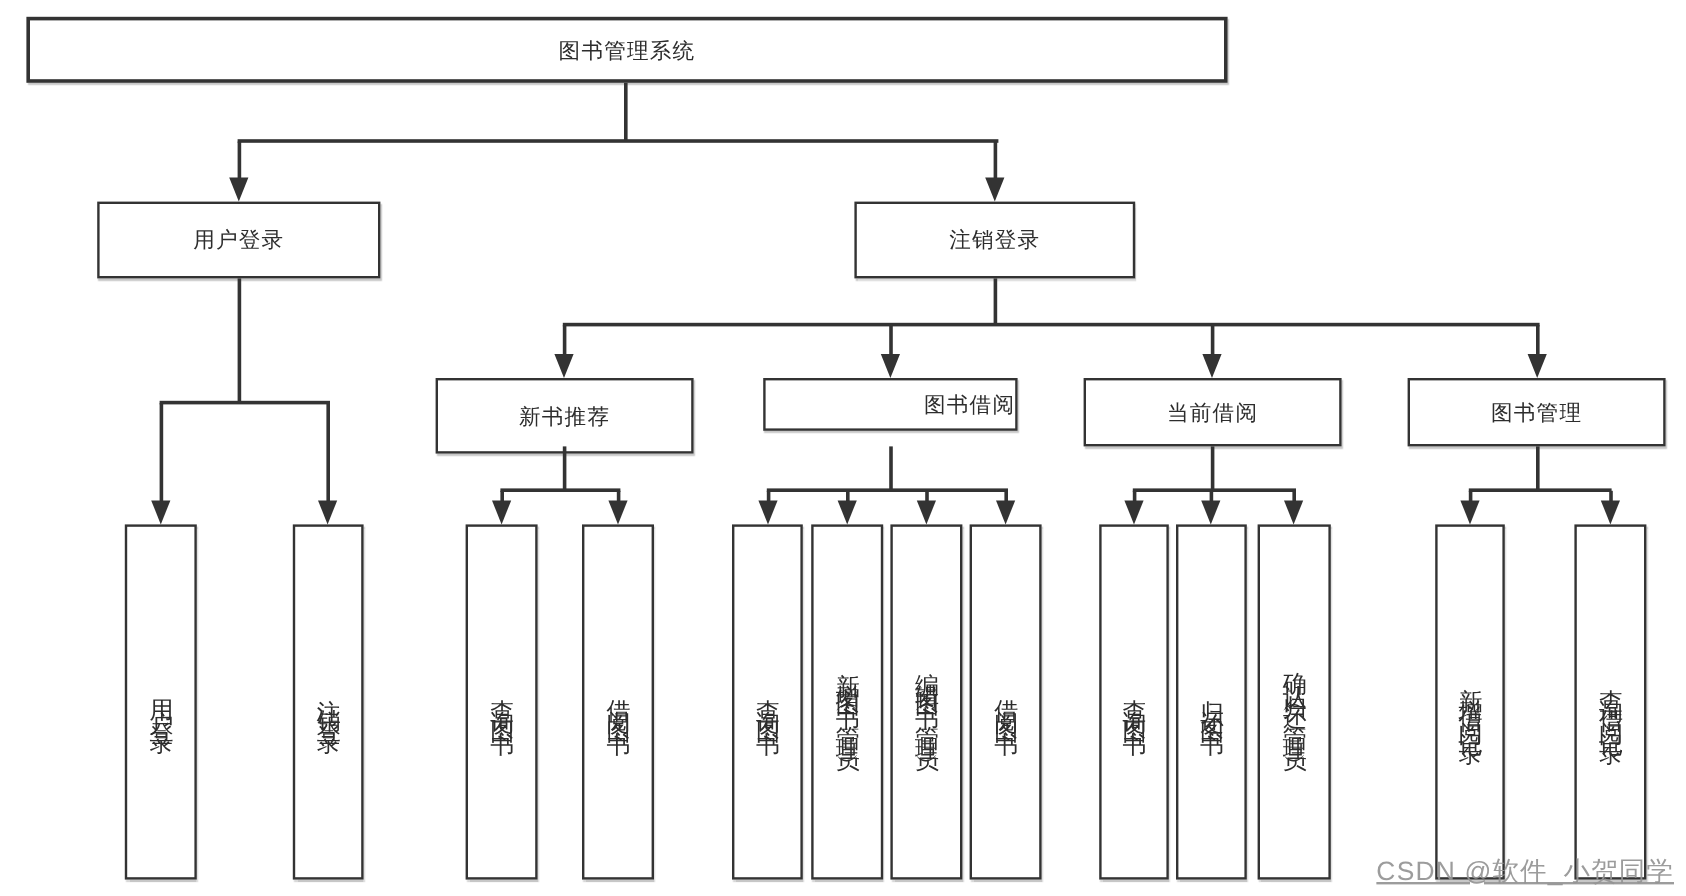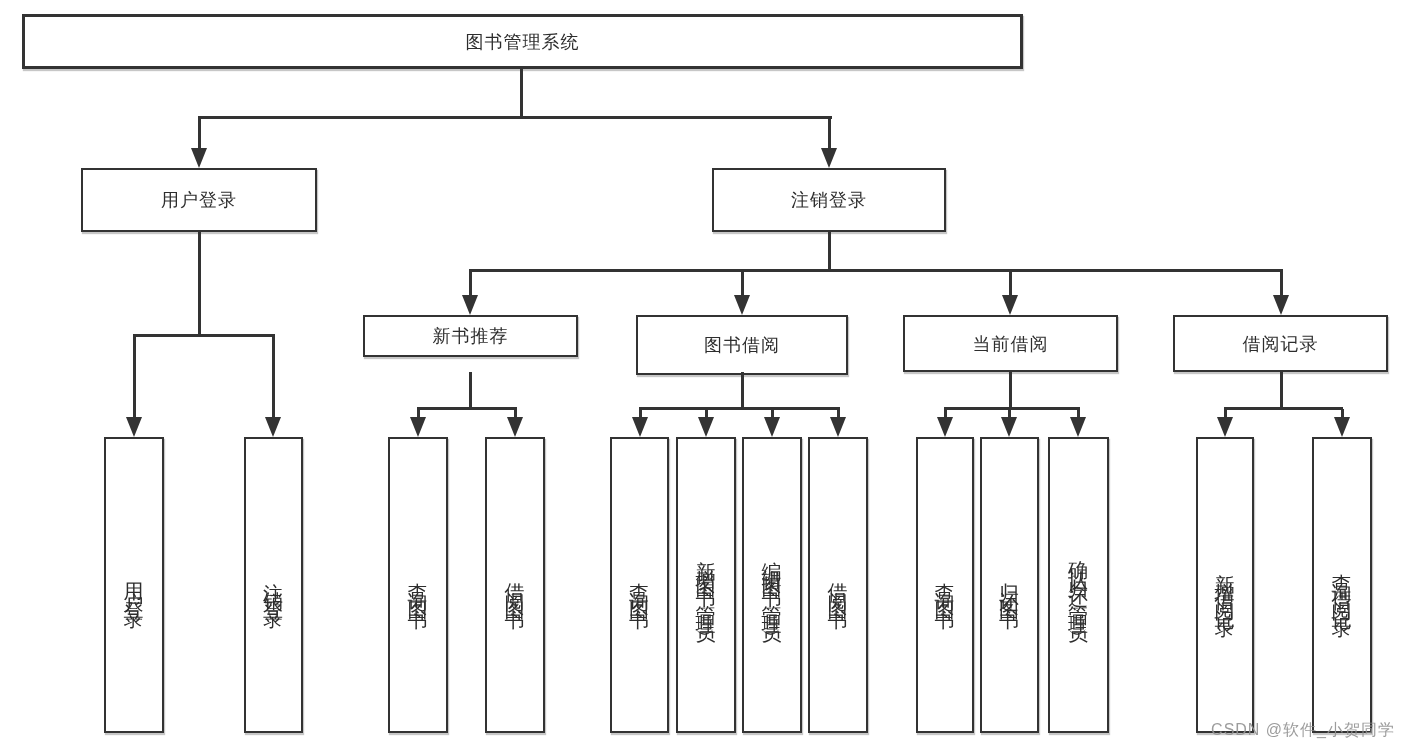--- a/index.html
+++ b/index.html
@@ -45,57 +45,58 @@
     width: 0;
     height: 0;
     border-left: 8px solid transparent;
     border-right: 8px solid transparent;
     border-top: 20px solid #333333;
   }
   .watermark {
     position: absolute;
     right: 10px;
     bottom: 6px;
-    font-size: 16px;
+    font-size: 22px;
     color: rgba(148,148,148,0.92);
     letter-spacing: 1px;
     white-space: nowrap;
+    text-decoration: underline;
   }
 </style>
 </head>
 <body>
 
 <div id="canvas">
 
   <div class="box root" style="left:22px; top:14px; width:1001px; height:55px;">
     <span class="hlabel">图书管理系统</span>
   </div>
 
   <div class="box" style="left:81px; top:168px; width:236px; height:64px;">
     <span class="hlabel">用户登录</span>
   </div>
 
   <div class="box" style="left:712px; top:168px; width:234px; height:64px;">
     <span class="hlabel">注销登录</span>
   </div>
 
-  <div class="box" style="left:363px; top:315px; width:215px; height:42px;">
+  <div class="box" style="left:363px; top:315px; width:215px; height:63px;">
     <span class="hlabel">新书推荐</span>
   </div>
 
-  <div class="box" style="left:636px; top:315px; width:212px; height:60px;">
+  <div class="box" style="left:636px; top:315px; width:212px; height:44px;justify-content:flex-end;">
     <span class="hlabel">图书借阅</span>
   </div>
 
   <div class="box" style="left:903px; top:315px; width:215px; height:57px;">
     <span class="hlabel">当前借阅</span>
   </div>
 
   <div class="box" style="left:1173px; top:315px; width:215px; height:57px;">
-    <span class="hlabel">借阅记录</span>
+    <span class="hlabel">图书管理</span>
   </div>
 
   <div class="box" style="left:104px; top:437px; width:60px; height:296px;">
     <span class="vtext">用户登录</span>
   </div>
 
   <div class="box" style="left:244px; top:437px; width:59px; height:296px;">
     <span class="vtext">注销登录</span>
   </div>
 

